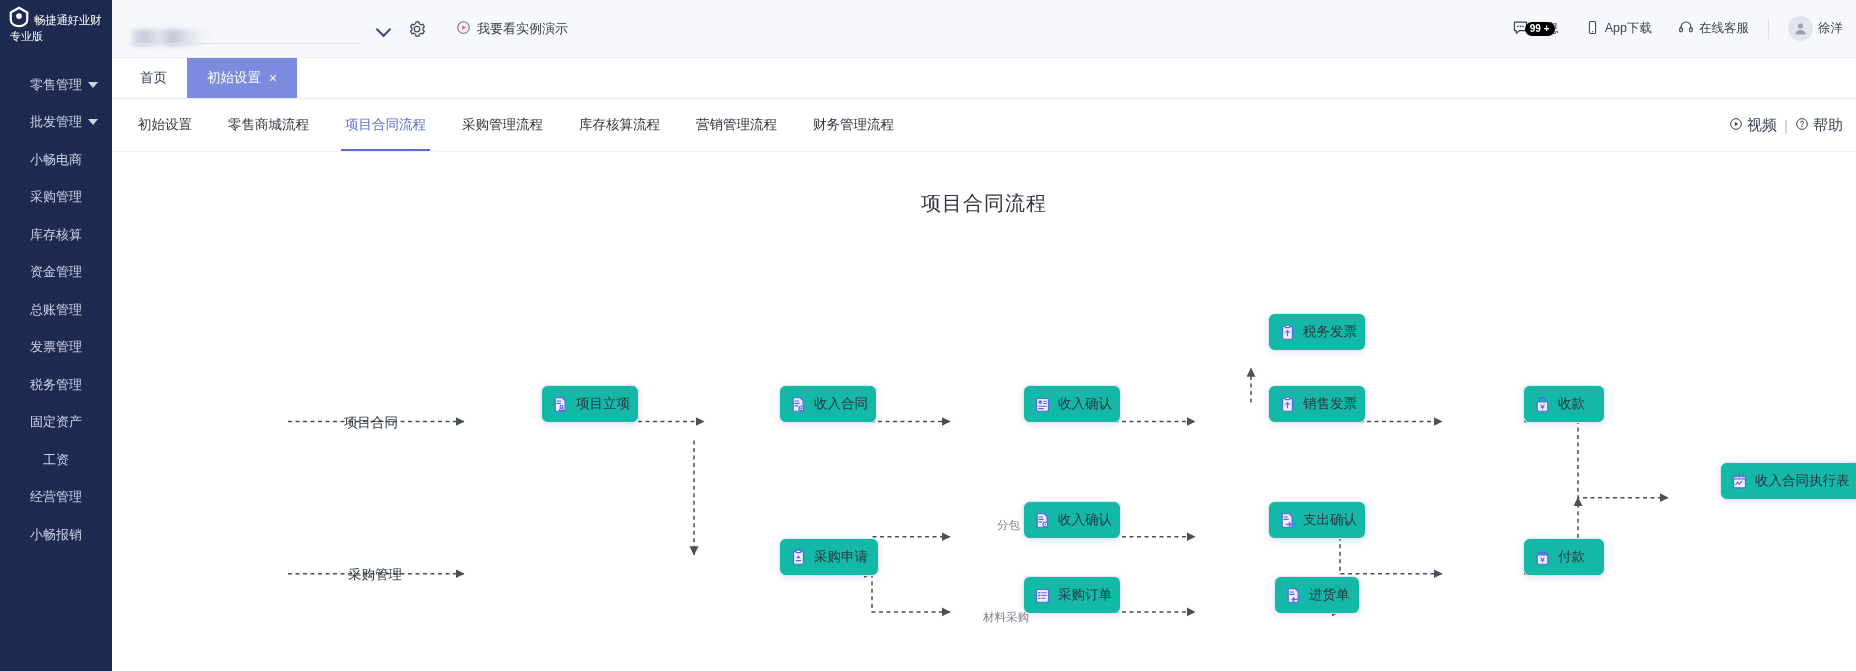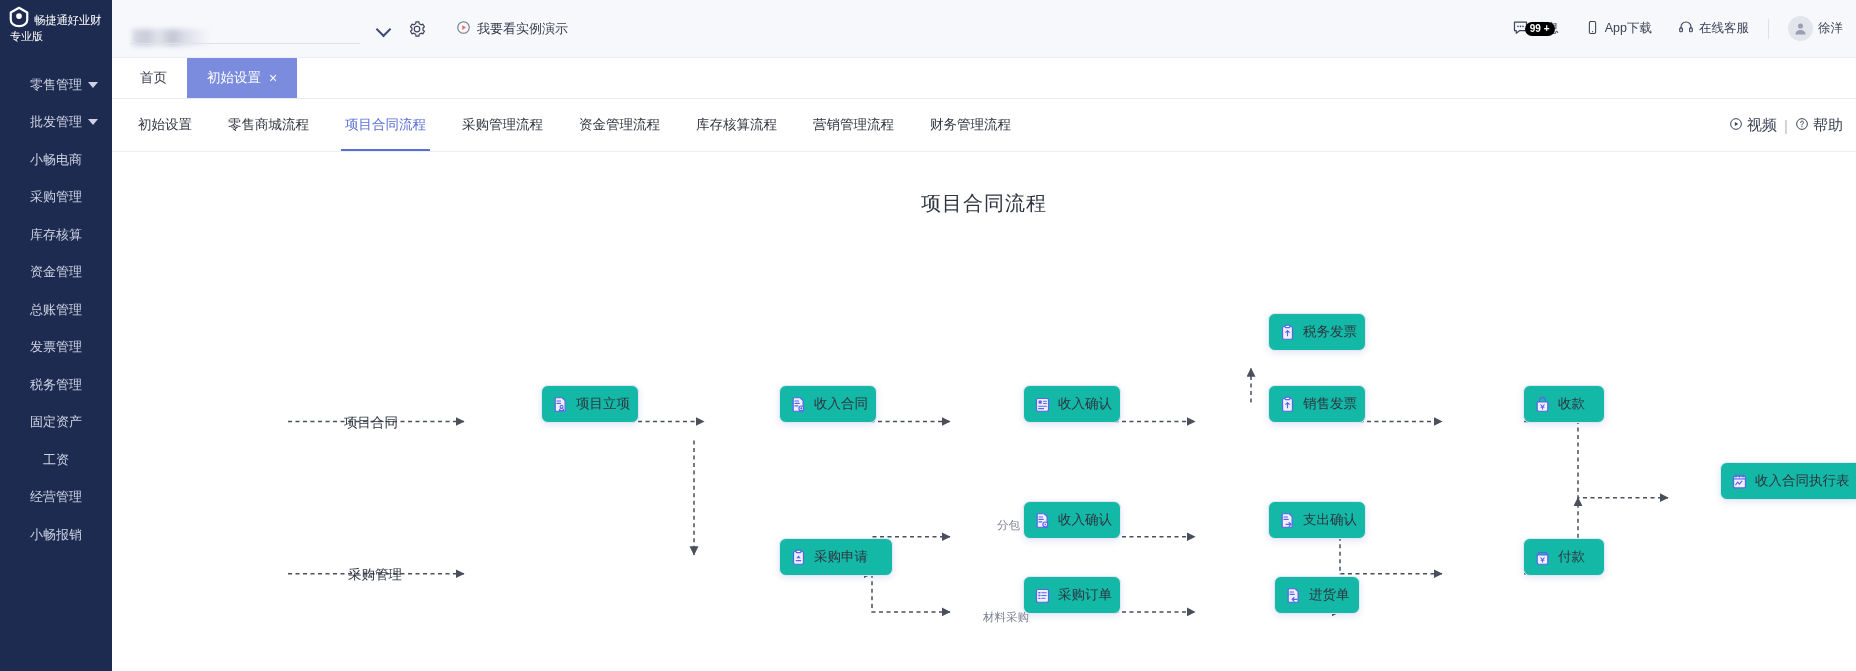--- a/index.html
+++ b/index.html
@@ -314,21 +314,20 @@
           <span class="closex">×</span>
         </div>
       </div>
 
     <div class="subtabs">
       <div style="display:flex;align-items:stretch;height:100%;" id="subtab-list">
           <div class="subtab">初始设置</div>
           <div class="subtab">零售商城流程</div>
           <div class="subtab active">项目合同流程</div>
           <div class="subtab">采购管理流程</div>
-          <div class="subtab">资金管理流程</div>
           <div class="subtab">库存核算流程</div>
           <div class="subtab">营销管理流程</div>
           <div class="subtab">财务管理流程</div>
         </div>
       <div class="subtabs-right">
         <span class="st-link">
           <span>
             <svg width="14" height="14" viewBox="0 0 24 24">
               <circle cx="12" cy="12" r="9.2" fill="none" stroke="#3d4258" stroke-width="1.7"></circle>
               <path d="M10 8.4 16 12 10 15.6 Z" fill="#3d4258"></path>
@@ -452,21 +451,21 @@
           <div class="node" style="left: 1411px; top: 233px; width: 82px;">
             <span class="nicon">
               <svg width="17" height="17" viewBox="0 0 24 24">
                 <path d="M4.5 8.5h15v11a2 2 0 0 1-2 2h-11a2 2 0 0 1-2-2z" fill="#eef0ff" stroke="#5b63e8" stroke-width="1.7" stroke-linejoin="round"></path>
                 <path d="M8 8.5V6a4 4 0 0 1 8 0v2.5" fill="none" stroke="#5b63e8" stroke-width="1.7"></path>
                 <path d="M9.6 12.4 12 15.4l2.4-3M10 15.8h4M12 15.4v3" stroke="#5b63e8" stroke-width="1.5" stroke-linecap="round" fill="none"></path>
               </svg>
             </span>
             <span>收款</span>
           </div>
-          <div class="node" style="left: 667px; top: 386px; width: 114px;">
+          <div class="node" style="left: 667px; top: 386px; width: 100px;">
             <span class="nicon">
               <svg width="17" height="17" viewBox="0 0 24 24">
                 <rect x="5" y="3.5" width="14" height="18" rx="2" fill="#eef0ff" stroke="#5b63e8" stroke-width="1.7"></rect>
                 <rect x="8.6" y="1.6" width="6.8" height="3.6" rx="1.4" fill="#fff" stroke="#5b63e8" stroke-width="1.6"></rect>
                 <path d="M12 9l3 4h-6z" fill="#5b63e8"></path>
                 <path d="M8.8 16.5h6.4" stroke="#5b63e8" stroke-width="1.6" stroke-linecap="round"></path>
               </svg>
             </span>
             <span>采购申请</span>
           </div>

